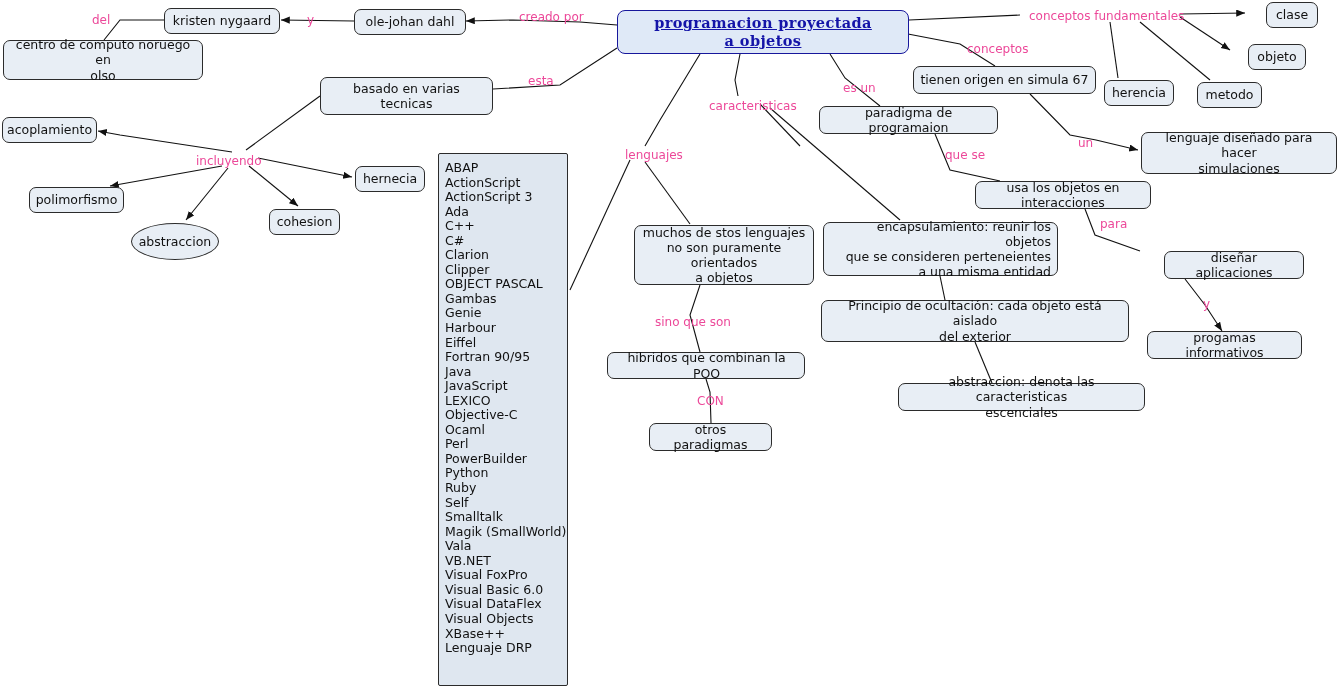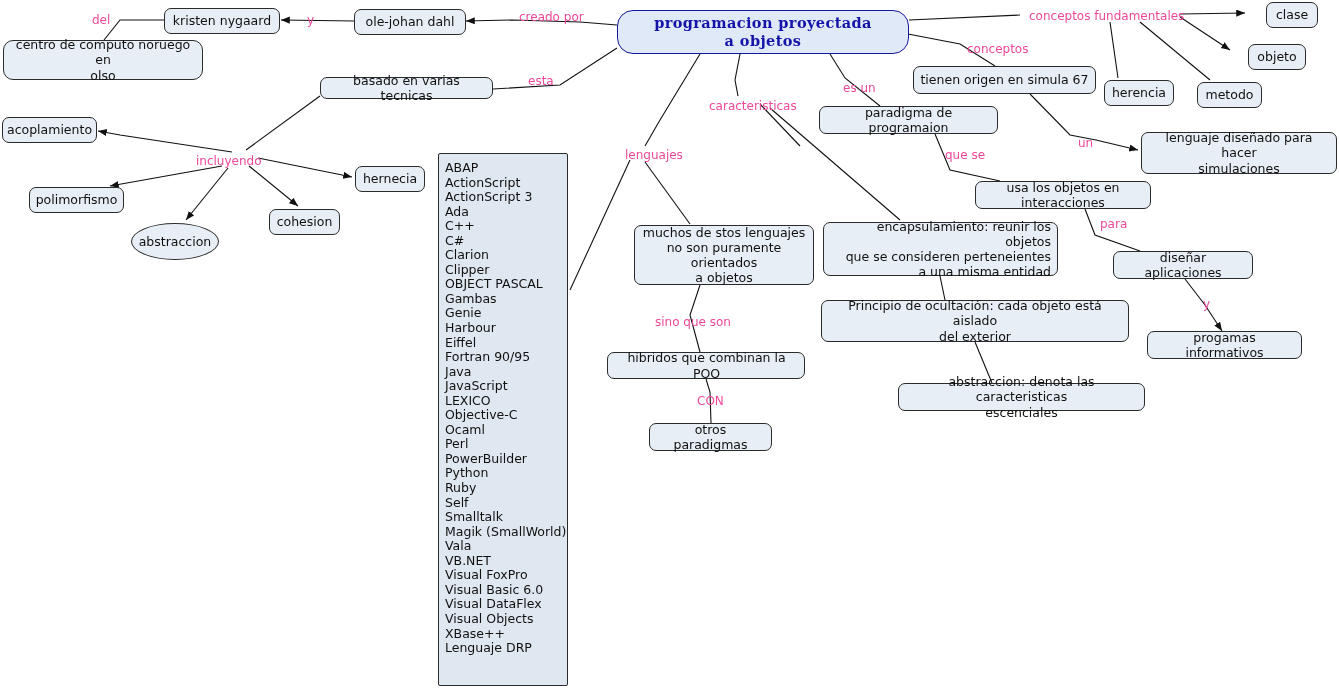--- a/index.html
+++ b/index.html
@@ -38,26 +38,27 @@
     line-height: 1.22;
     padding: 3px 6px;
   }
   .node.ellipse {
     border-radius: 50%;
     text-align: right;
   }
   .node.root {
     background: #dfe9f7;
     border: 1px solid #17179c;
-    border-radius: 16px;
+    border-radius: 8px;
     color: #1414a8;
     font-weight: bold;
     font-family: "DejaVu Serif", serif;
     font-size: 14.5px;
     letter-spacing: 0.4px;
+    text-decoration: underline;
   }
   .node.listbox {
     background: #dfe7f0;
     border: 1px solid #2b2b2b;
     border-radius: 2px;
     display: block;
     text-align: left;
     padding: 7px 0 7px 6px;
     font-size: 12.5px;
     line-height: 14.55px;
@@ -147,24 +148,24 @@
     </g>
   </svg>
 
   <div class="node root" style="left:617px; top:10px; width:292px; height:44px; white-space:pre-line;">programacion proyectada
 a objetos</div>
 
   <div class="node" style="left:354px; top:9px; width:112px; height:26px;">ole-johan dahl</div>
 
   <div class="node" style="left:164px; top:8px; width:116px; height:26px;">kristen nygaard</div>
 
-  <div class="node" style="left:3px; top:40px; width:200px; height:40px; white-space:pre-line;border-radius:10px;">centro de computo noruego en
+  <div class="node" style="left:3px; top:40px; width:200px; height:40px; white-space:pre-line;">centro de computo noruego en
 olso</div>
 
-  <div class="node" style="left:320px; top:77px; width:173px; height:22px;">basado en varias tecnicas</div>
+  <div class="node" style="left:320px; top:77px; width:173px; height:38px;">basado en varias tecnicas</div>
 
   <div class="node" style="left:2px; top:117px; width:95px; height:26px;">acoplamiento</div>
 
   <div class="node" style="left:29px; top:187px; width:95px; height:26px;">polimorfismo</div>
 
   <div class="node ellipse" style="left:131px; top:223px; width:88px; height:37px;">abstraccion</div>
 
   <div class="node" style="left:269px; top:209px; width:71px; height:26px;">cohesion</div>
 
   <div class="node" style="left:355px; top:166px; width:70px; height:26px;">hernecia</div>
@@ -235,21 +236,21 @@
 
   <div class="node" style="left:1266px; top:2px; width:52px; height:26px;">clase</div>
 
   <div class="node" style="left:1248px; top:44px; width:58px; height:26px;">objeto</div>
 
   <div class="node" style="left:1141px; top:132px; width:196px; height:42px; white-space:pre-line;">lenguaje diseñado para hacer
 simulaciones</div>
 
   <div class="node" style="left:975px; top:181px; width:176px; height:28px;">usa los objetos en interacciones</div>
 
-  <div class="node" style="left:1113px; top:251px; width:140px; height:28px;">diseñar aplicaciones</div>
+  <div class="node" style="left:1164px; top:251px; width:140px; height:28px;">diseñar aplicaciones</div>
 
   <div class="node" style="left:1147px; top:331px; width:155px; height:28px;">progamas informativos</div>
 
   <div id="edge-label-layer">
       <div class="edge-label" style="left: 92px; top: 13px;">del</div>
       <div class="edge-label" style="left: 307px; top: 13px;">y</div>
       <div class="edge-label" style="left: 519px; top: 10px;">creado por</div>
       <div class="edge-label" style="left: 528px; top: 74px;">esta</div>
       <div class="edge-label" style="left: 196px; top: 154px;">incluyendo</div>
       <div class="edge-label" style="left: 625px; top: 148px;">lenguajes</div>

